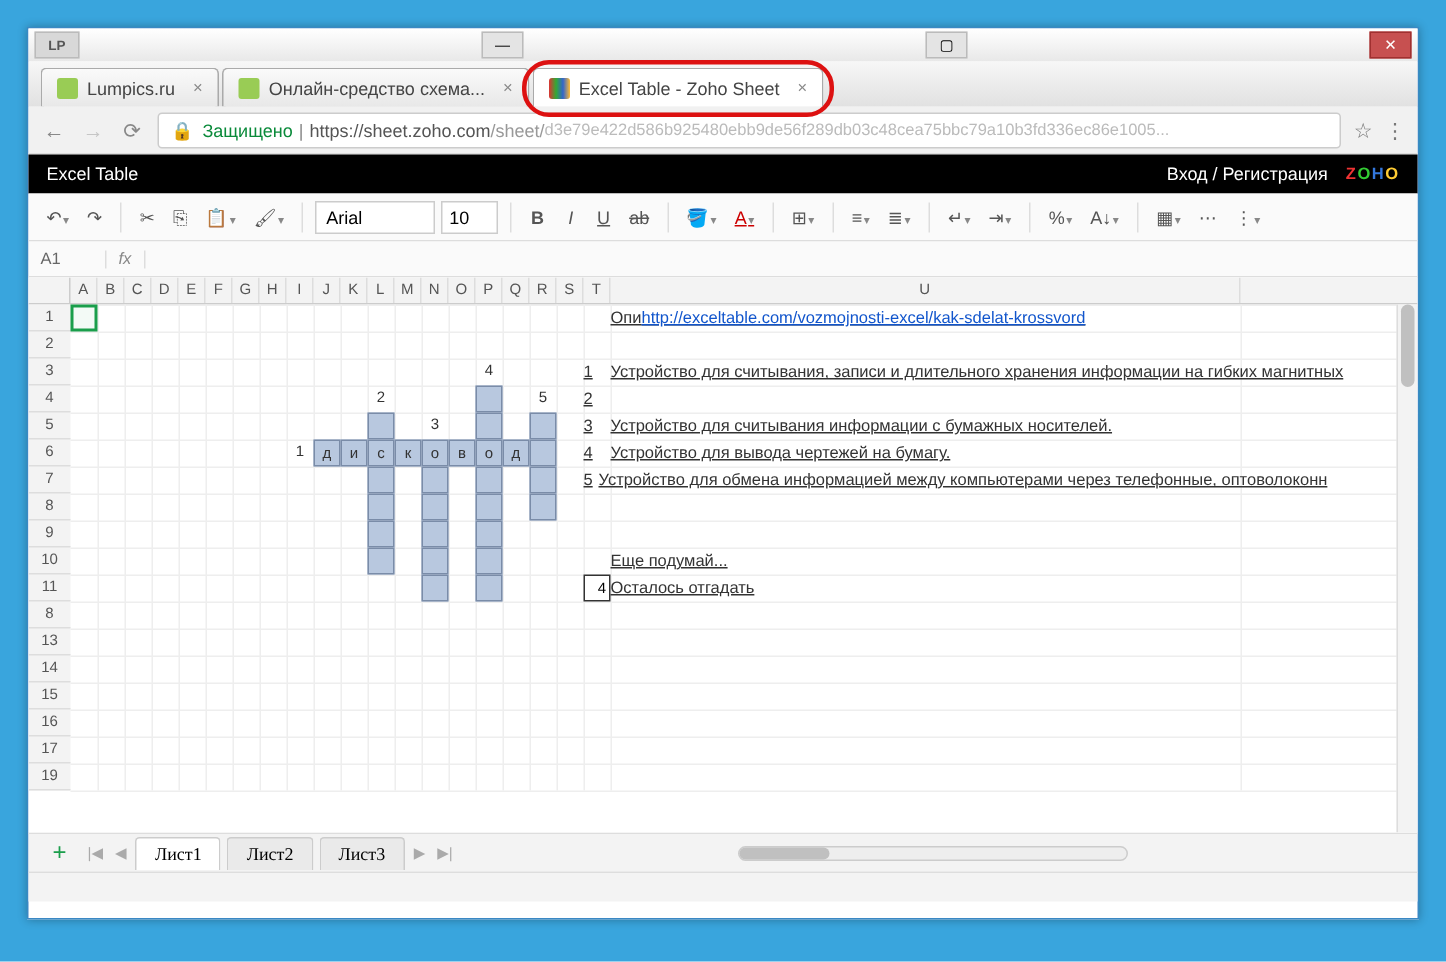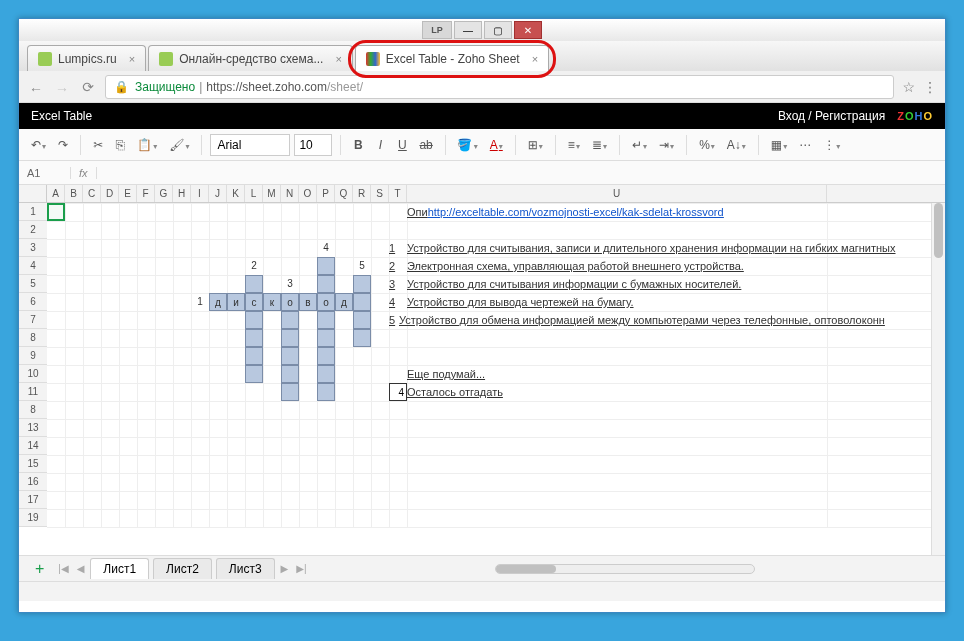--- a/index.html
+++ b/index.html
@@ -1,18 +1,18 @@
 <!DOCTYPE html>
 <html><head>
 <meta charset="utf-8">
 <style>
 * { margin: 0; padding: 0; box-sizing: border-box; font-family: Arial, sans-serif; }
 body { background: #39a5dd; width: 964px; height: 641px; overflow: hidden; position: relative; }
 .window { position: absolute; top: 18px; left: 18px; right: 18px; bottom: 28px; background: #fff; border: 1px solid #3a88c4; box-shadow: 0 0 6px rgba(0,0,0,0.3); }
-.titlebar { height: 22px; background: linear-gradient(#fff,#e8e8e8); display: flex; align-items: center; justify-content: center; padding: 0 4px; gap: 2px; }
+.titlebar { height: 22px; background: linear-gradient(#fff,#e8e8e8); display: flex; align-items: center; justify-content: space-between; padding: 0 4px; gap: 2px; }
 .winbtn { width: 28px; height: 18px; display: flex; align-items: center; justify-content: center; font-size: 10px; background: #e4e4e4; border: 1px solid #bbb; cursor: pointer; }
 .winbtn.account { width: 30px; background: #d8d8d8; font-size: 9px; font-weight: bold; color: #555; }
 .winbtn.close { background: #c75050; color: #fff; border-color: #a03030; }
 .tabs { height: 30px; background: linear-gradient(#f7f7f7,#e1e1e1); display: flex; align-items: flex-end; padding: 0 8px; position: relative; }
 .tab { height: 26px; padding: 0 10px; display: flex; align-items: center; gap: 6px; font-size: 12px; color: #444; border: 1px solid #aaa; border-bottom: none; background: linear-gradient(#fafafa,#e8e8e8); border-radius: 4px 4px 0 0; margin-right: 2px; position: relative; }
 .tab.active { background: #fff; }
 .tab .favicon { width: 14px; height: 14px; background: #9c5; border-radius: 2px; }
 .tab .favicon.z { background: linear-gradient(90deg,#d33,#3a3,#36c,#fb3); }
 .tab .closex { font-size: 11px; color: #888; margin-left: 6px; }
 .highlight-circle { position: absolute; top: -6px; left: -8px; right: -8px; height: 38px; border: 3px solid #d11; border-radius: 18px; pointer-events: none; }
@@ -35,21 +35,21 @@
 .tool.dd::after { content: "▾"; font-size: 8px; margin-left: 1px; color: #888; }
 .sep { width: 1px; height: 20px; background: #ddd; margin: 0 4px; }
 .fontsel { border: 1px solid #ccc; background: #fff; padding: 2px 20px 2px 6px; font-size: 12px; width: 80px; height: 22px; }
 .sizesel { border: 1px solid #ccc; background: #fff; padding: 2px 4px; font-size: 12px; width: 38px; height: 22px; }
 .namebox { height: 24px; background: #fafafa; border-bottom: 1px solid #ddd; display: flex; align-items: center; font-size: 11px; }
 .cellname { width: 52px; border-right: 1px solid #ddd; padding: 0 8px; color: #666; }
 .fx { padding: 0 8px; font-style: italic; color: #888; border-right: 1px solid #ddd; }
 .fxinput { flex: 1; padding: 0 8px; }
 .grid-area { position: relative; background: #fff; height: 370px; overflow: hidden; }
 .sheet-tabs { height: 26px; background: #f3f3f3; border-top: 1px solid #ddd; display: flex; align-items: center; padding: 0 8px; gap: 4px; font-size: 12px; }
-.sheettab { padding: 3px 12px; background: #fff; border: 1px solid #ccc; border-bottom: none; border-radius: 3px 3px 0 0; }
+.sheettab { padding: 3px 12px; background: #fff; border: 1px solid #ccc; border-bottom: none; border-radius: 3px 3px 0 0; font-family: Liberation Serif, serif; }
 .sheettab:not(.active) { background: #eaeaea; }
 .addsheet { color: #1a9e4b; font-size: 16px; padding: 0 8px; }
 .sheetnav { color: #aaa; font-size: 10px; padding: 0 2px; }
 .hscroll { flex: 1; display: flex; justify-content: center; align-items: center; }
 .hscroll-track { width: 260px; height: 10px; background: #eee; border: 1px solid #ccc; border-radius: 5px; position: relative; }
 .hscroll-thumb { position: absolute; left: 0; width: 60px; height: 100%; background: #c0c0c0; border-radius: 5px; }
 .statusbar { height: 20px; background: #f3f3f3; border-top: 1px solid #ddd; }
 
 
 .colheads { display: flex; height: 18px; background: #f3f3f3; border-bottom: 1px solid #ccc; font-size: 10px; color: #555; }
@@ -103,20 +103,21 @@
   <div class="addrbar">
     <span class="navarrow">←</span>
     <span class="navarrow" style="opacity:.4">→</span>
     <span class="navarrow">⟳</span>
     <div class="addrbox">
       <span class="lock">🔒</span>
       <span class="secure">Защищено</span>
       <span style="color:#888;margin:0 4px">|</span>
       <span class="urlrest">https://sheet.zoho.com</span>
       <span style="color:#999">/sheet/</span>
+      <span style="color:#bbb;font-size:11px">d3e79e422d586b925480ebb9de56f289db03c48cea75bbc79a10b3fd336ec86e1005...</span>
     </div>
     <span class="star">☆</span>
     <span class="dots">⋮</span>
   </div>
 
   <div class="blackbar">
     <span>Excel Table</span>
     <div style="display:flex;align-items:center;gap:12px">
       <span>Вход / Регистрация</span>
       <span class="zoho-logo"><span>Z</span><span>O</span><span>H</span><span>O</span></span>
@@ -285,21 +286,20 @@
           <div class="cwcell" style="left: 270px; top: 144px;"></div>
           <div class="cwcell" style="left: 198px; top: 162px;"></div>
           <div class="cwcell" style="left: 234px; top: 162px;"></div>
           <div class="cwcell" style="left: 270px; top: 162px;"></div>
           <div class="cwcell" style="left: 234px; top: 180px;"></div>
           <div class="cwcell" style="left: 270px; top: 180px;"></div>
           <div class="txtcell" style="left: 360px; top: 0px;">Опи<a>http://exceltable.com/vozmojnosti-excel/kak-sdelat-krossvord</a></div>
           <div class="txtcell" style="left: 342px; top: 36px;">1</div>
           <div class="txtcell" style="left: 360px; top: 36px;">Устройство для считывания, записи и длительного хранения информации на гибких магнитных</div>
           <div class="txtcell" style="left: 342px; top: 54px;">2</div>
-          <div class="txtcell" style="left: 360px; top: 54px;">Электронная схема, управляющая работой внешнего устройства.</div>
           <div class="txtcell" style="left: 342px; top: 72px;">3</div>
           <div class="txtcell" style="left: 360px; top: 72px;">Устройство для считывания информации с бумажных носителей.</div>
           <div class="txtcell" style="left: 342px; top: 90px;">4</div>
           <div class="txtcell" style="left: 360px; top: 90px;">Устройство для вывода чертежей на бумагу.</div>
           <div class="txtcell" style="left: 342px; top: 108px;">5</div>
           <div class="txtcell" style="left: 352px; top: 108px;">Устройство для обмена информацией между компьютерами через телефонные, оптоволоконн</div>
           <div class="txtcell" style="left: 360px; top: 162px;">Еще подумай...</div>
           <div class="txtcell" style="left: 360px; top: 180px;">Осталось отгадать</div>
           <div class="boxcell" style="left: 342px; top: 180px;">4</div>
         </div>

